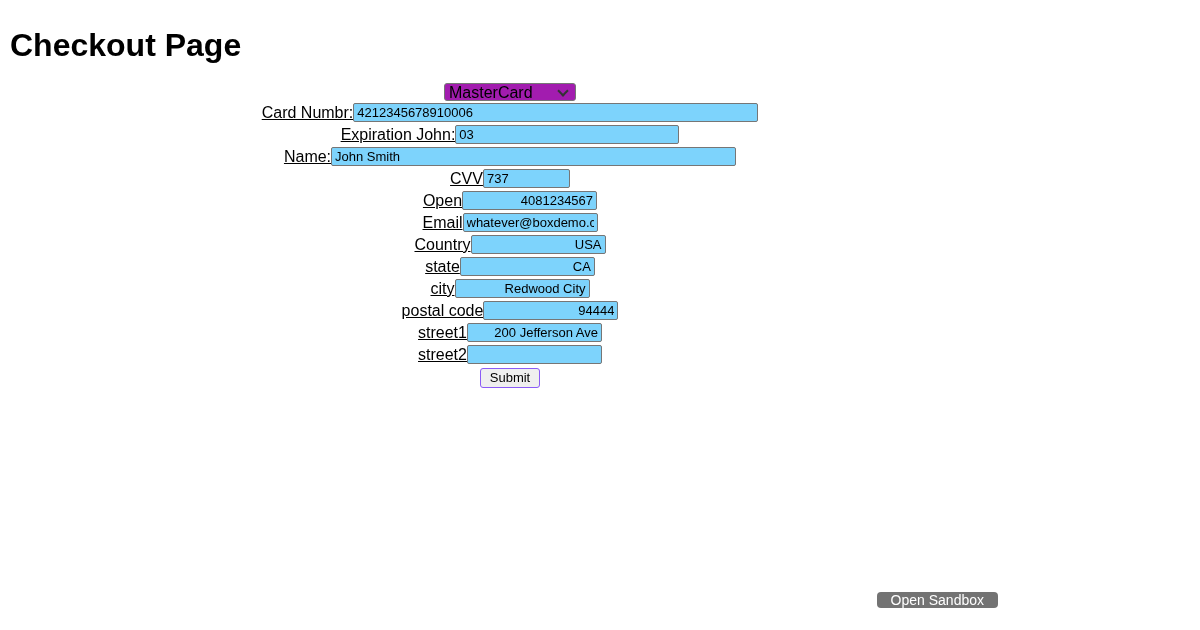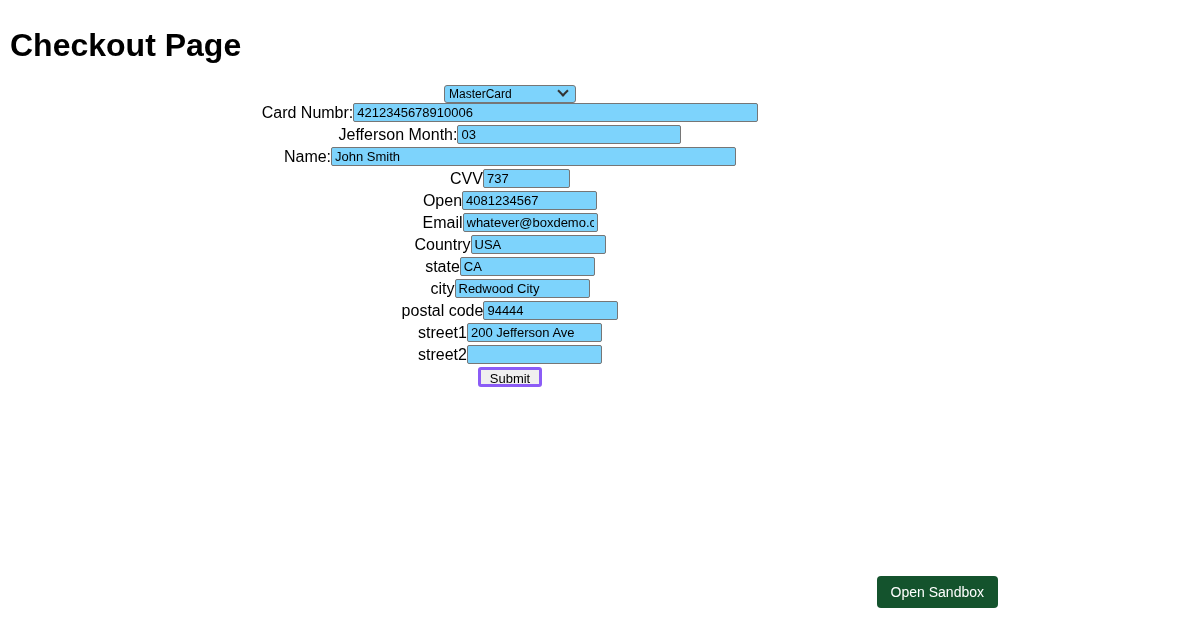--- a/index.html
+++ b/index.html
@@ -31,53 +31,54 @@
   .form-row {
     height: 22px;
     line-height: 20px;
     white-space: nowrap;
   }
   .form-row.select-row { height: 20px; }
   .form-row label {
     font-size: 16px;
     color: #000000;
     vertical-align: middle;
+    text-decoration: underline;
   }
   input.field {
     box-sizing: border-box;
     height: 19px;
     border: 1px solid #767676;
     border-radius: 2px;
     padding: 1px 3px;
     margin: 0;
     font-size: 13px;
     font-family: "Liberation Sans", sans-serif;
     color: #000000;
     background: #7dd3fc;
     vertical-align: middle;
   }
   .w-lg { width: 405px; }
   .w-md { width: 224px; }
-  .w-sm { width: 135px; }
+  .w-sm { width: 135px; text-align: right; }
   .w-xs { width: 87px; }
   .select-wrap {
     position: relative;
     display: inline-block;
     vertical-align: middle;
   }
   select.card-type {
     -webkit-appearance: none;
     appearance: none;
     box-sizing: border-box;
     width: 132px;
     height: 18px;
     border: 1px solid #767676;
     border-radius: 3px;
-    background: #7dd3fc;
-    font-size: 12px;
+    background: #a21caf;
+    font-size: 16px;
     font-family: "Liberation Sans", sans-serif;
     padding: 0 18px 0 4px;
     color: #000000;
   }
   .select-chevron {
     position: absolute;
     right: 9px;
     top: 4px;
     width: 6px;
     height: 6px;
@@ -87,52 +88,52 @@
     pointer-events: none;
   }
   .submit-row { margin-top: 1px; }
   button.submit-button {
     box-sizing: border-box;
     height: 20px;
     font-size: 13px;
     font-family: "Liberation Sans", sans-serif;
     padding: 1px 9px;
     background: #efefef;
-    border: 3px solid #8b5cf6;
+    border: 1px solid #8b5cf6;
     border-radius: 3px;
     color: #000000;
   }
   button.open-sandbox-button {
     position: absolute;
     right: 22px;
     bottom: 22px;
-    background: #14532d;
+    background: #737373;
     color: #ffffff;
     border: none;
     border-radius: 4px;
-    padding: 8px 14px;
+    padding: 0 14px;
     font-size: 14px;
     font-family: "Liberation Sans", sans-serif;
     cursor: pointer;
   }
 </style>
 </head>
 <body>
 
 <div class="page">
 
   <h1 class="page-title">Checkout Page</h1>
 
   <div class="checkout-form">
 
     <div class="form-row select-row"><span class="select-wrap"><select class="card-type"><option>MasterCard</option></select><span class="select-chevron"></span></span></div>
 
     <div class="form-row"><label>Card Numbr:</label><input class="field w-lg" type="text" value="4212345678910006" style=""></div>
 
-    <div class="form-row"><label>Jefferson Month:</label><input class="field w-md" type="text" value="03" style=""></div>
+    <div class="form-row"><label>Expiration John:</label><input class="field w-md" type="text" value="03" style=""></div>
 
 
     <div class="form-row"><label>Name:</label><input class="field w-lg" type="text" value="John Smith" style=""></div>
 
     <div class="form-row"><label>CVV</label><input class="field w-xs" type="text" value="737" style=""></div>
 
     <div class="form-row"><label>Open</label><input class="field w-sm" type="text" value="4081234567" style=""></div>
 
     <div class="form-row"><label>Email</label><input class="field w-sm" type="text" value="whatever@boxdemo.c" style=""></div>
 

